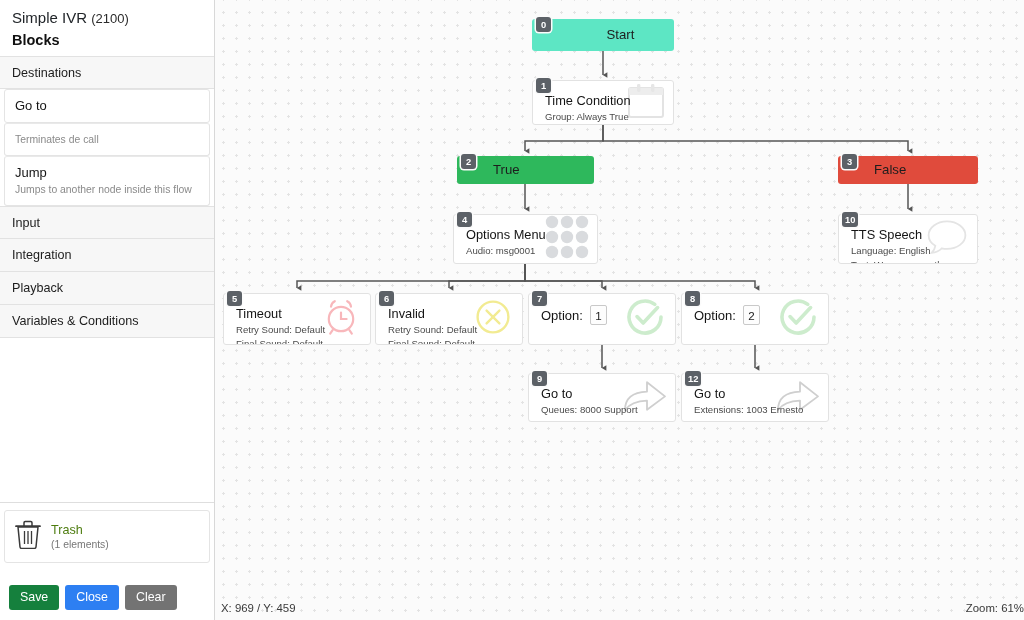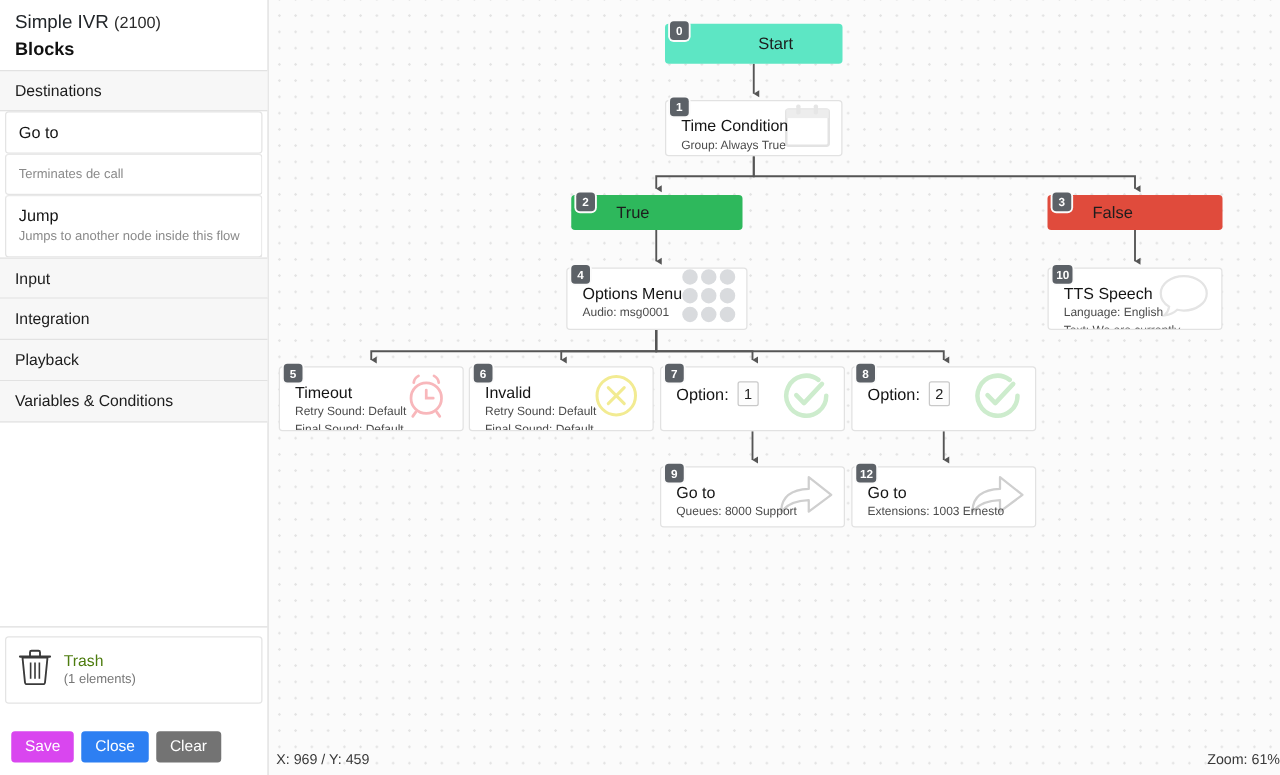--- a/index.html
+++ b/index.html
@@ -165,21 +165,21 @@
           </svg>
         </span>
         <span class="trash-txt">
           <span class="t1" style="display:block">Trash</span>
           <span class="t2" style="display:block">(1 elements)</span>
         </span>
       </div>
     </div>
 
     <div class="btnbar">
-        <button class="btn" style="background: #d946ef;">Save</button>
+        <button class="btn" style="background: #15803d;">Save</button>
         <button class="btn" style="background: rgb(45, 127, 242);">Close</button>
         <button class="btn" style="background: #737373;">Clear</button>
       </div>
   </div>
 
   <div id="canvas">
     <svg id="edges">
       <defs>
         <marker id="ah" markerWidth="7" markerHeight="7" refX="3.2" refY="5.4" orient="auto" markerUnits="userSpaceOnUse">
           <path d="M0.4,1 L3.2,5.6 L6,1 Z" fill="#555"></path>

